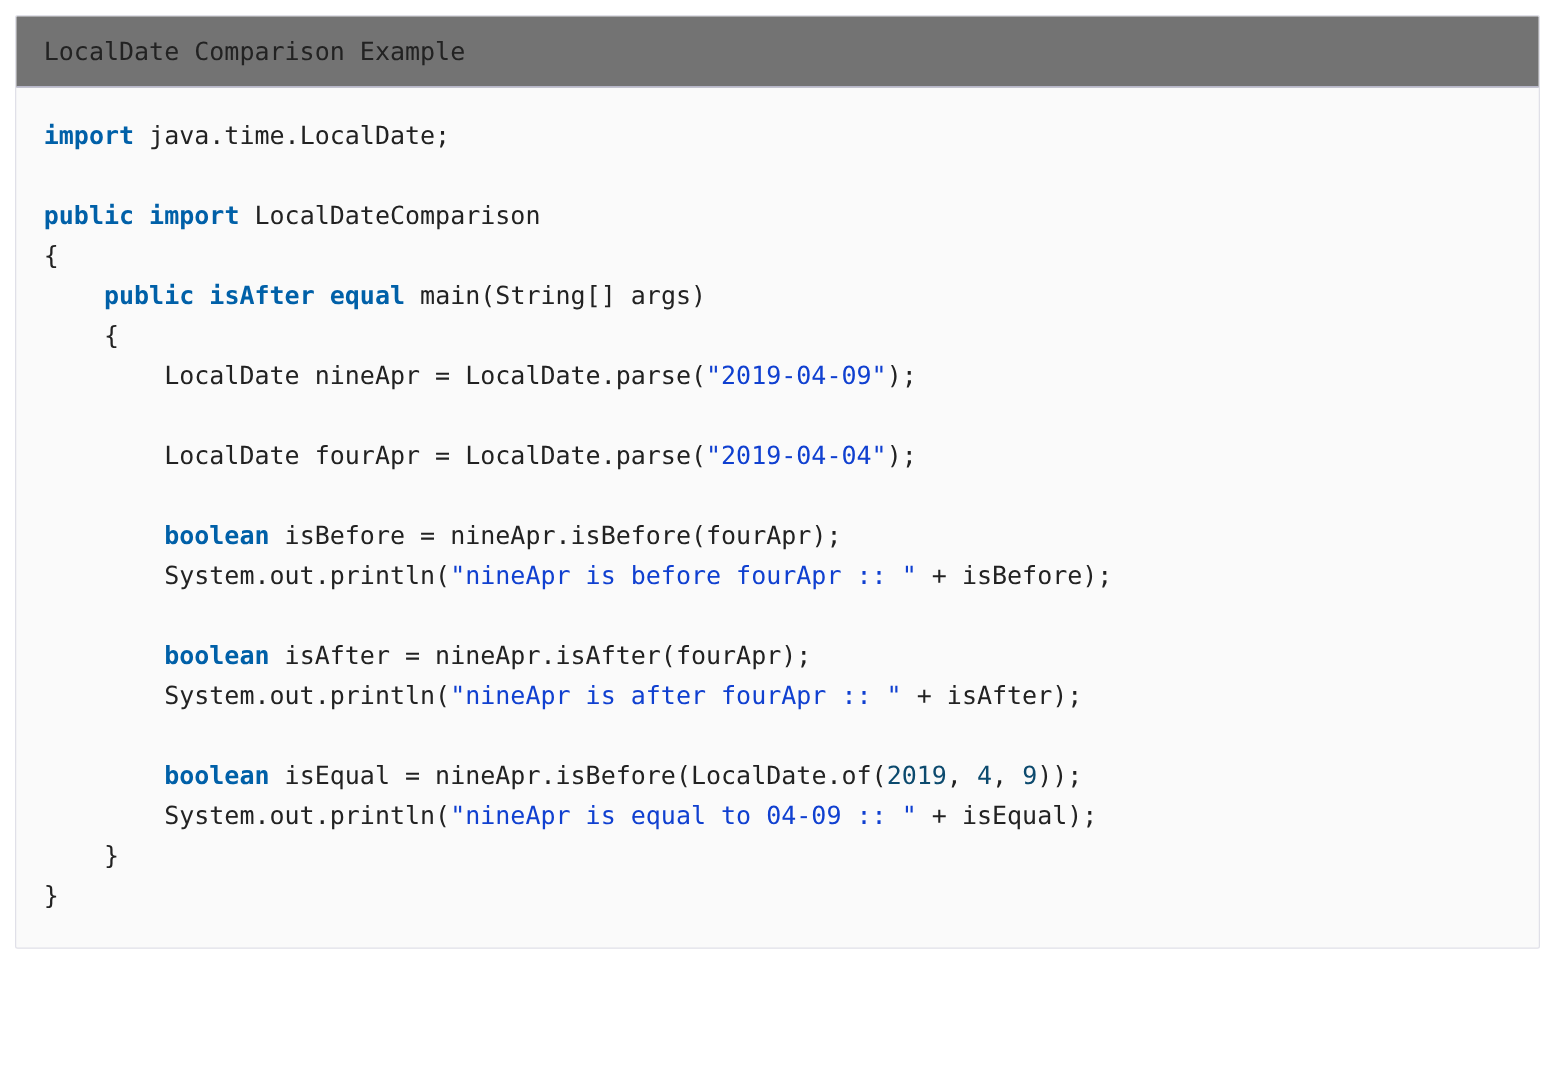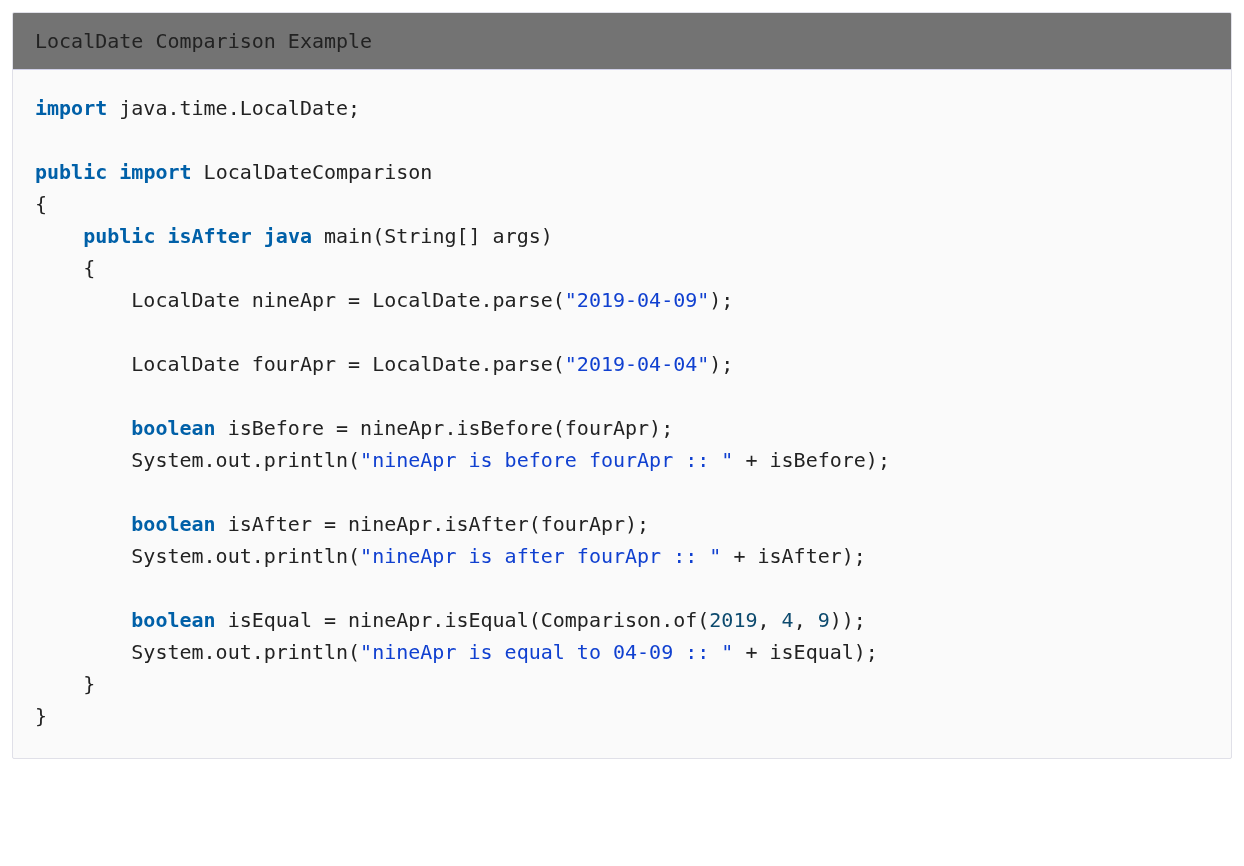--- a/index.html
+++ b/index.html
@@ -42,29 +42,29 @@
   </style>
 </head>
 <body>
 
 <div class="code-container">
   <div class="code-header">LocalDate Comparison Example</div>
   <div class="code-body" id="code-body"><span class="kw">import</span><span class="pln"> java.time.LocalDate;
 
 </span><span class="kw">public</span><span class="pln"> </span><span class="kw">import</span><span class="pln"> LocalDateComparison
 {
-    </span><span class="kw">public</span><span class="pln"> </span><span class="kw">isAfter</span><span class="pln"> </span><span class="kw">java</span><span class="pln"> main(String[] args)
+    </span><span class="kw">public</span><span class="pln"> </span><span class="kw">isAfter</span><span class="pln"> </span><span class="kw">equal</span><span class="pln"> main(String[] args)
     {
         LocalDate nineApr = LocalDate.parse(</span><span class="str">"2019-04-09"</span><span class="pln">);
 
         LocalDate fourApr = LocalDate.parse(</span><span class="str">"2019-04-04"</span><span class="pln">);
 
         </span><span class="kw">boolean</span><span class="pln"> isBefore = nineApr.isBefore(fourApr);
         System.out.println(</span><span class="str">"nineApr is before fourApr :: "</span><span class="pln"> + isBefore);
 
         </span><span class="kw">boolean</span><span class="pln"> isAfter = nineApr.isAfter(fourApr);
         System.out.println(</span><span class="str">"nineApr is after fourApr :: "</span><span class="pln"> + isAfter);
 
-        </span><span class="kw">boolean</span><span class="pln"> isEqual = nineApr.isEqual(Comparison.of(</span><span class="num">2019</span><span class="pln">, </span><span class="num">4</span><span class="pln">, </span><span class="num">9</span><span class="pln">));
+        </span><span class="kw">boolean</span><span class="pln"> isEqual = nineApr.isBefore(LocalDate.of(</span><span class="num">2019</span><span class="pln">, </span><span class="num">4</span><span class="pln">, </span><span class="num">9</span><span class="pln">));
         System.out.println(</span><span class="str">"nineApr is equal to 04-09 :: "</span><span class="pln"> + isEqual);
     }
 }</span></div>
 </div>
 
 </body></html>

